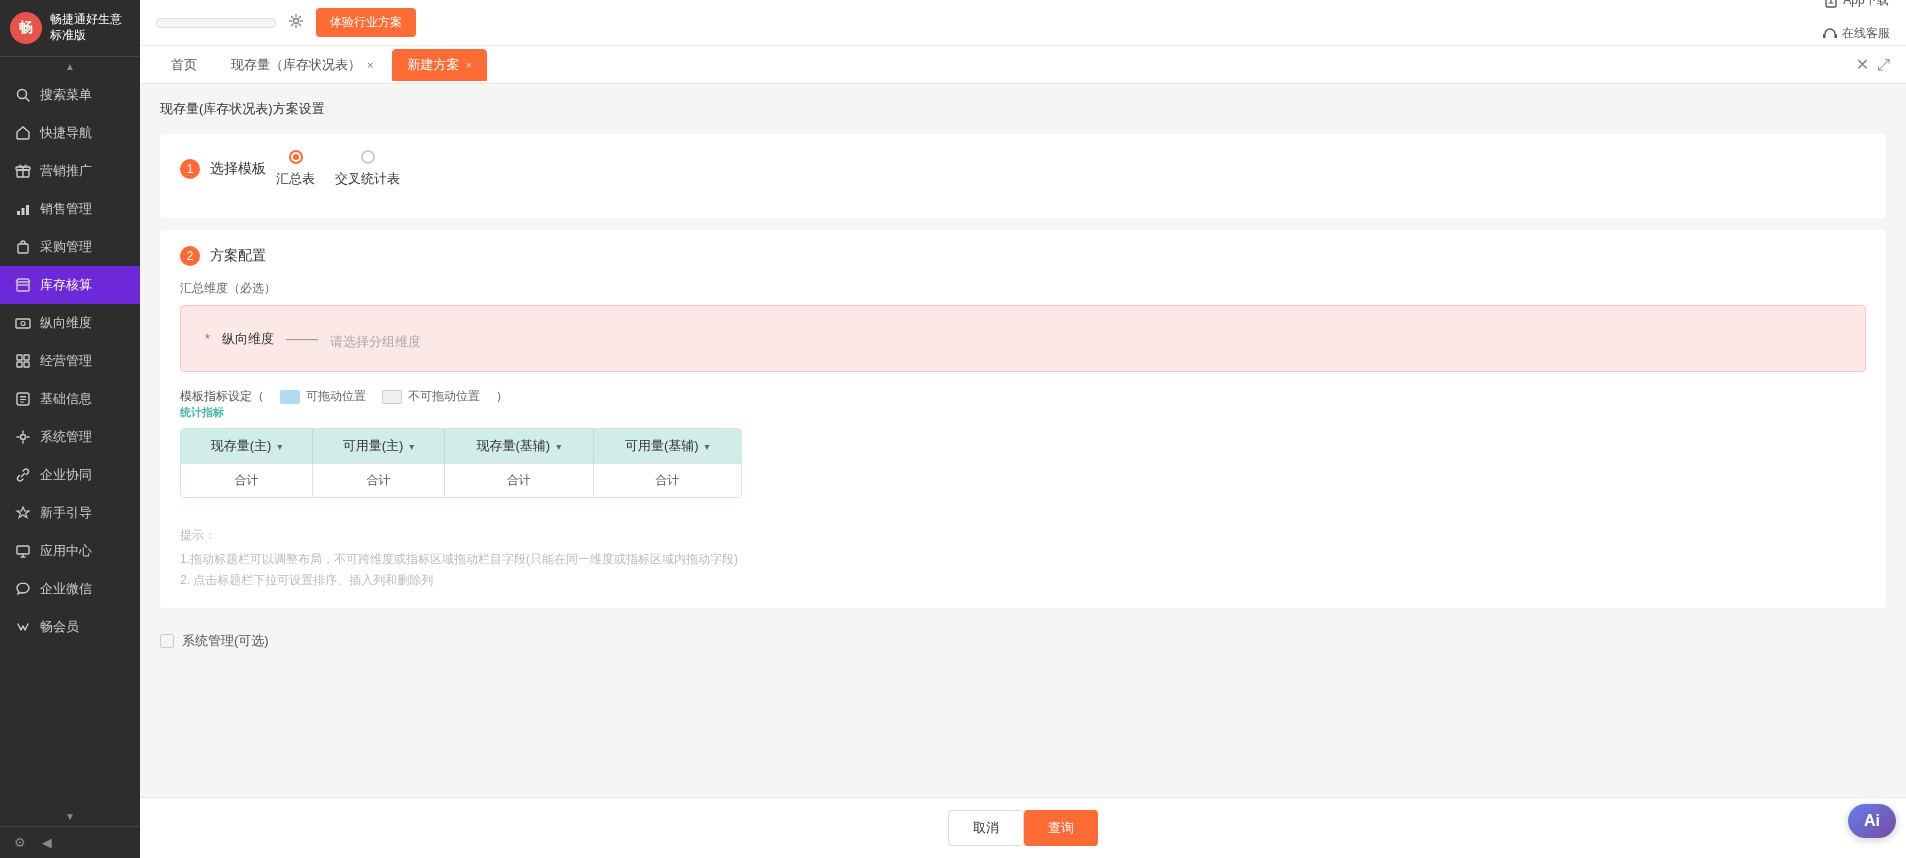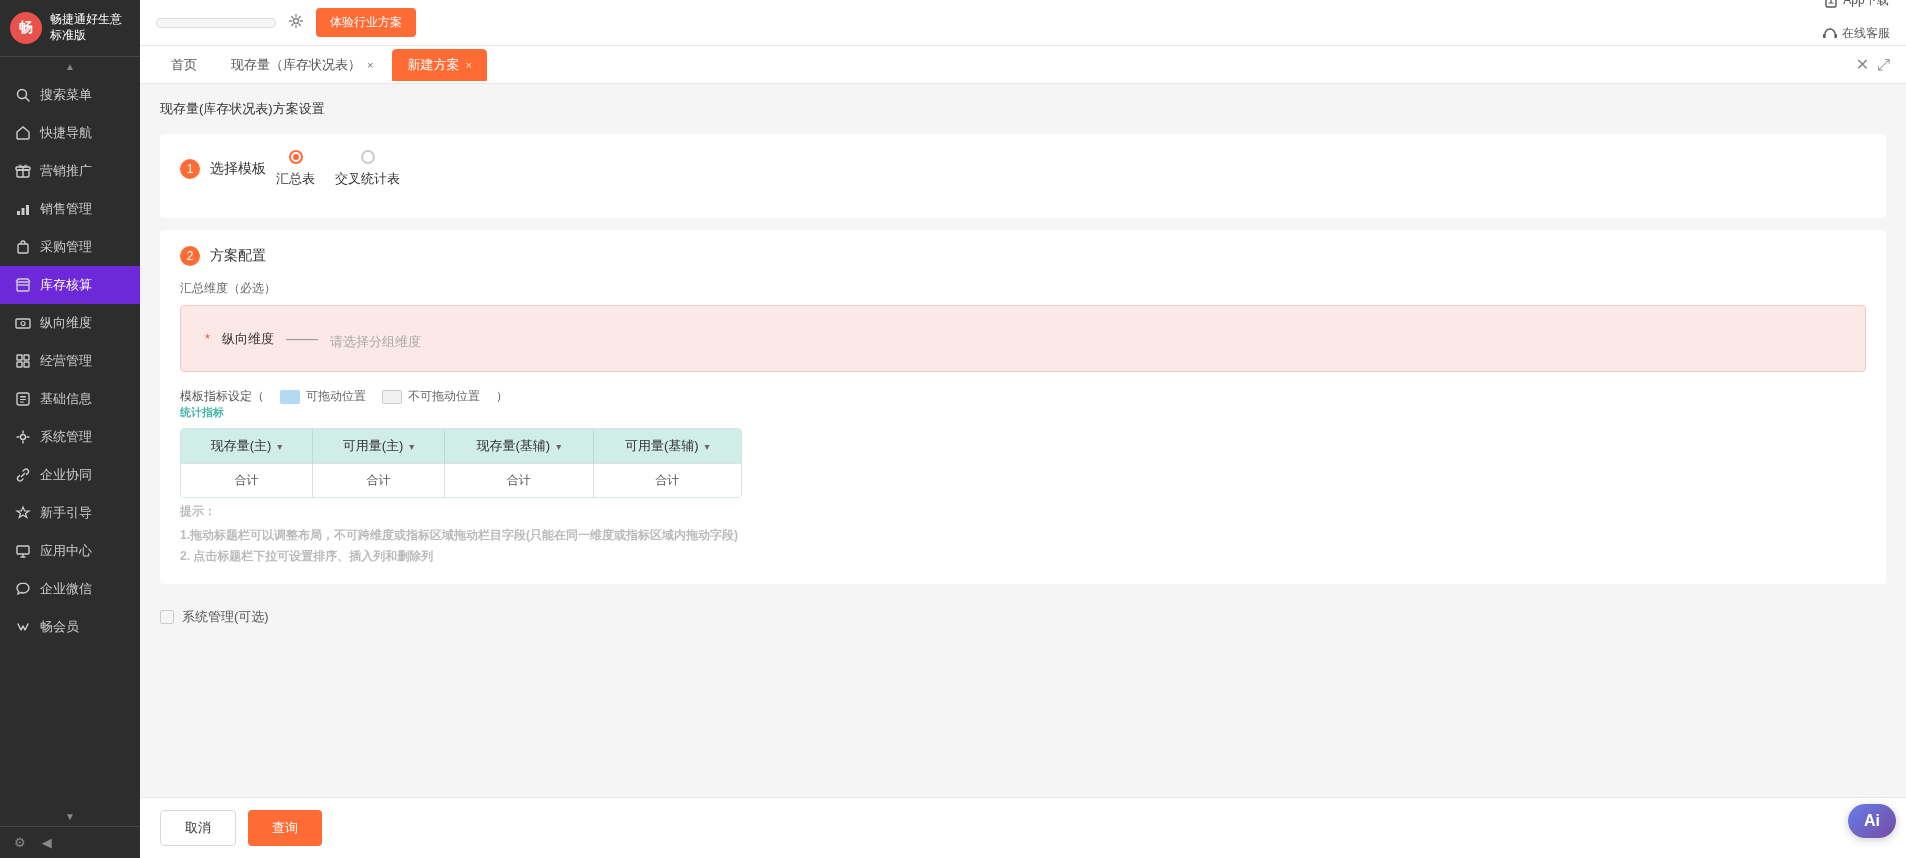--- a/index.html
+++ b/index.html
@@ -205,37 +205,37 @@
       text-align: center;
       font-size: 12px;
       color: #555;
       border-right: 1px solid #e0e0e0;
       border-top: 1px solid #e0e0e0;
     }
     .stats-table td:last-child { border-right: none; }
     .th-inner { display: flex; align-items: center; justify-content: center; gap: 6px; }
     .chevron-down { font-size: 10px; color: #666; }
 
-    .tips-section { margin-top: 0; color: #bbb; font-size: 12px; line-height: 1.8; font-weight: bold; }
+    .tips-section { margin-top: 24px; color: #bbb; font-size: 12px; line-height: 1.8; }
     .tips-section .tip-item { display: flex; gap: 8px; }
 
     
     .save-row {
       display: flex; align-items: center; gap: 8px;
       padding: 12px 0;
       color: #555; font-size: 13px;
     }
     .save-checkbox { width: 14px; height: 14px; border: 1px solid #ccc; border-radius: 2px; cursor: pointer; }
 
     
     .bottom-bar {
       background: #fff;
       border-top: 1px solid #e8e8e8;
       padding: 12px 20px;
-      display: flex; justify-content: flex-start; gap: 12px;
+      display: flex; justify-content: center; 
       flex-shrink: 0;
     }
     .btn-cancel {
       background: #fff;
       border: 1px solid #d9d9d9;
       border-radius: 4px;
       padding: 8px 24px;
       font-size: 13px;
       cursor: pointer;
       color: #333;

